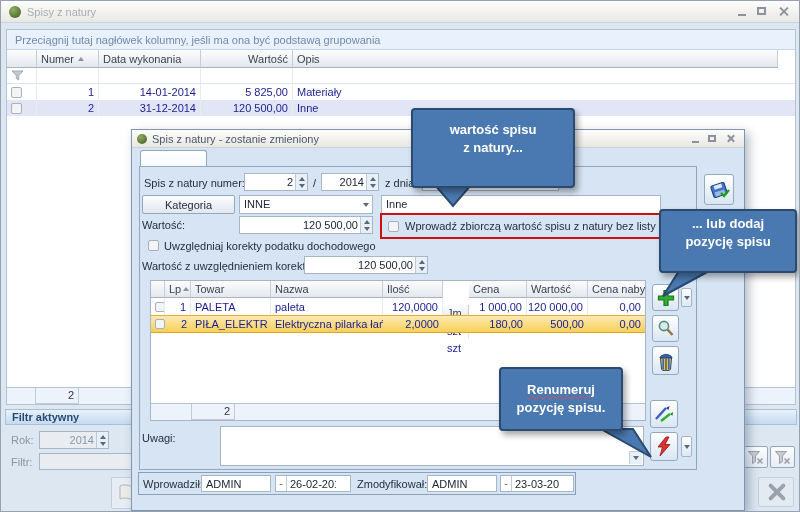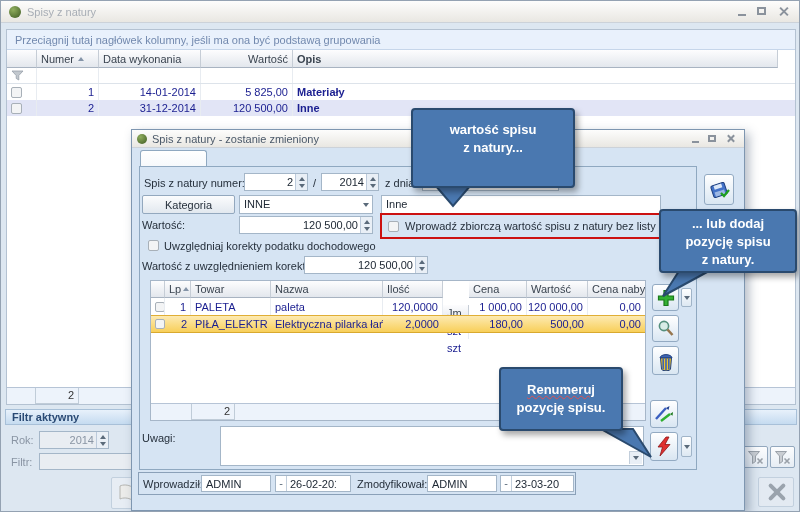--- a/index.html
+++ b/index.html
@@ -18,21 +18,21 @@
   .maxi-box{width:9px;height:8px;border:2px solid #8a929c;box-sizing:border-box;}
   .xwrap{position:relative;width:11px;height:11px;}
   .xb{position:absolute;left:5px;top:0;width:2px;height:11px;background:#8a929c;}
   .xb1{transform:rotate(45deg);} .xb2{transform:rotate(-45deg);}
   
   .grow{display:flex;align-items:center;font-size:11px;color:#1a1e90;box-sizing:border-box;}
   .cell{box-sizing:border-box;padding:0 4px;overflow:hidden;white-space:nowrap;height:100%;display:flex;align-items:center;}
   .hc{background:linear-gradient(#fdfdfe,#e3e7ed);border-right:1px solid #c6cdd6;border-bottom:1px solid #a8b3c1;
       color:#3a4450;box-sizing:border-box;padding:0 4px;display:flex;align-items:center;overflow:hidden;white-space:nowrap;height:100%;}
   .ra{justify-content:flex-end;text-align:right;}
-  .c0{width:30px;} .c1{width:62px;} .c2{width:102px;} .c3{width:92px;} .c4{flex:1;font-weight:bold;}
+  .c0{width:30px;} .c1{width:62px;} .c2{width:102px;} .c3{width:92px;} .c4{flex:1;}
   .d0{width:14px;} .d1{width:26px;align-items:center;} .d2{width:80px;} .d3{width:112px;} .d4{width:60px;}
   .d5{width:26px;margin-top:48px;} .d6{width:58px;} .d7{width:61px;} .d8{width:57px;}
   .vline{border-right:1px solid #e8ecf1;}
   .cbx{width:11px;height:11px;background:#f3f4f5;border:1px solid #a8b0b8;border-radius:2px;box-sizing:border-box;flex:none;}
   .sort{width:0;height:0;border-left:3px solid transparent;border-right:3px solid transparent;border-bottom:4px solid #8494a8;margin-left:4px;}
   
   .fld{position:absolute;background:#fff;border:1px solid #a4b6c8;font-size:11px;color:#202a36;box-sizing:border-box;}
   .fld .v{position:absolute;left:4px;right:14px;top:0;bottom:0;line-height:16px;text-align:right;white-space:nowrap;overflow:hidden;}
   .fld .vl{text-align:left;right:4px;}
   .spin{position:absolute;right:0;top:0;bottom:0;width:12px;background:#e9eff6;border-left:1px solid #bccadb;
@@ -413,21 +413,20 @@
     <div>wartość spisu</div>
     <div>z natury...</div>
   </div>
 
   <svg class="tail" style="left:656px;top:268px;" width="56" height="30">
     <polygon points="22,2 52,2 6,27" fill="#4a78b0" stroke="#2a4a6e" stroke-width="2"></polygon>
   </svg>
   <div class="callout" style="left:658px;top:208px;width:138px;height:64px;padding-top:4px;">
     <div>... lub dodaj</div>
     <div>pozycję spisu</div>
-    <div>z natury.</div>
   </div>
 
   <svg class="tail" style="left:592px;top:426px;" width="62" height="34">
     <polygon points="8,2 40,2 58,30" fill="#4a78b0" stroke="#2a4a6e" stroke-width="2"></polygon>
   </svg>
   <div class="callout" style="left:498px;top:366px;width:124px;height:64px;padding-top:12px;">
     <div><span class="wavy">Renumeruj</span></div>
     <div>pozycję spisu.</div>
   </div>
 

